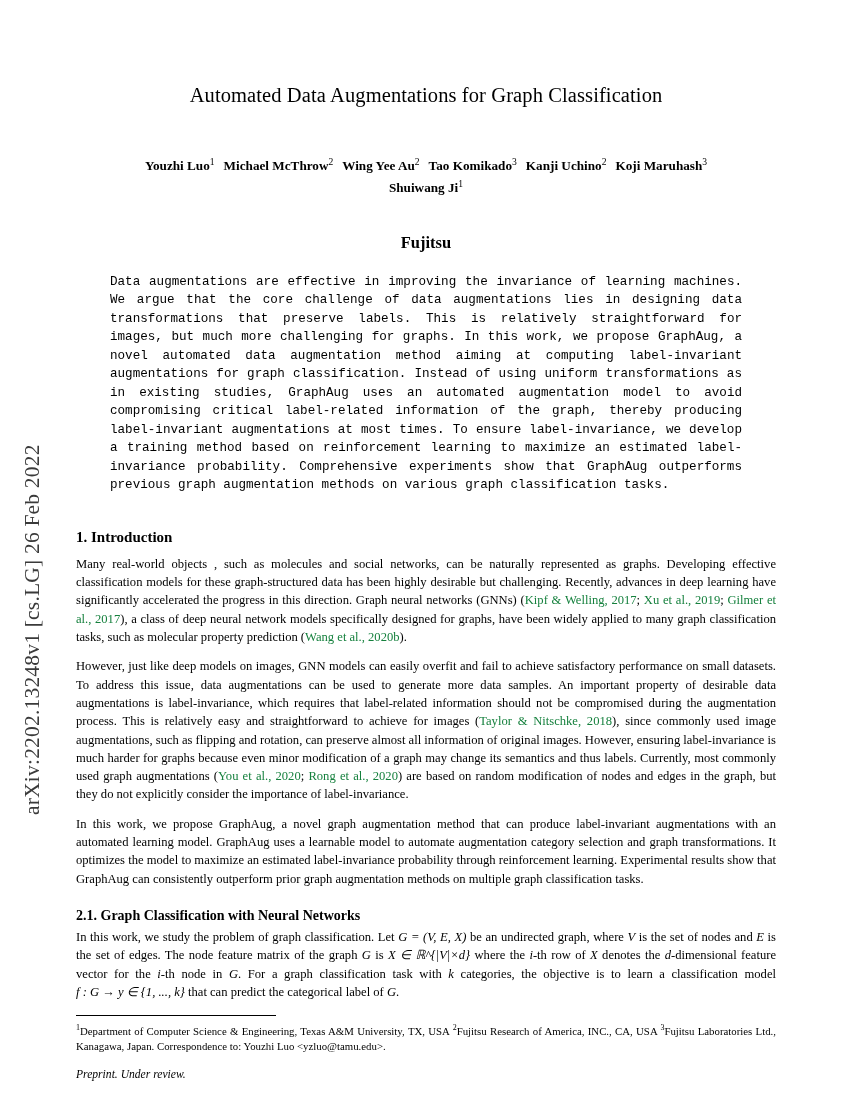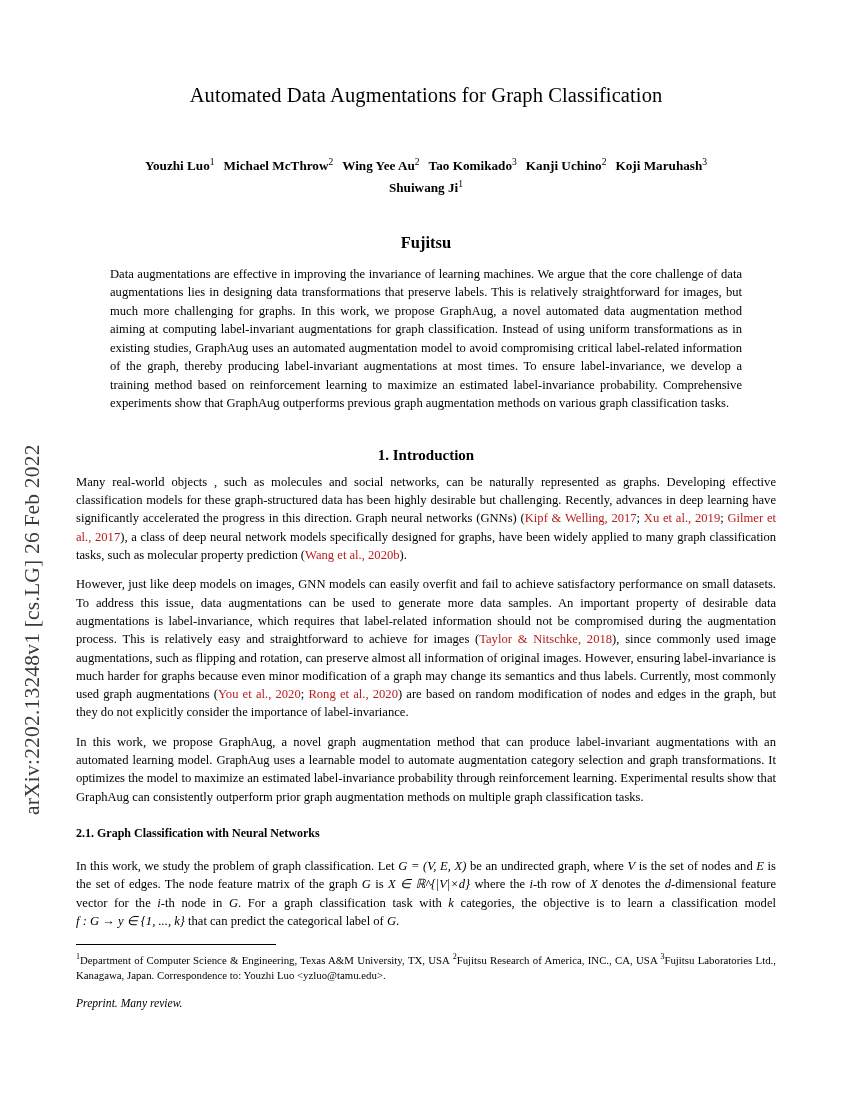--- a/index.html
+++ b/index.html
@@ -72,46 +72,46 @@
     display: inline-block;
     width: 9px;
   }
   .abstract-head {
     text-align: center;
     font-size: 16.5px;
     font-weight: bold;
     margin-top: 34px;
   }
   .abstract-body {
-    margin: 12px 34px 0 34px;
+    margin: 20px 34px 0 34px;
     font-size: 12.6px;
     line-height: 1.47;
     text-align: justify;
+    font-family: Liberation Mono, monospace;
   }
   .section-head {
     font-size: 15px;
     font-weight: bold;
     margin-top: 34px;
     margin-bottom: 9px;
-    text-align: center;
   }
   .subsection-head {
-    font-size: 12px;
+    font-size: 14px;
     font-weight: bold;
     margin-top: 20px;
-    margin-bottom: 16px;
+    margin-bottom: 4px;
   }
   p.body {
     font-size: 12.6px;
     line-height: 1.455;
     text-align: justify;
     margin: 0 0 11px 0;
   }
   .cite {
-    color: #b91c1c;
+    color: #15803d;
   }
   .mono-math {
     font-family: "Liberation Serif", serif;
     font-style: italic;
     margin-top: 32px;
   }
   .footnote-rule {
     width: 200px;
     height: 1px;
     background: #000;
@@ -176,16 +176,16 @@
     <p class="body">
       <span>In this work, we study the problem of graph classification. Let </span><span class="mono-math nowrap">G = (V, E, X)</span><span> be an undirected graph, where </span><span class="mono-math">V</span><span> is the set of nodes and </span><span class="mono-math">E</span><span> is the set of edges.  The node feature matrix of the graph </span><span class="mono-math">G</span><span> is </span><span class="mono-math nowrap">X ∈ ℝ^{|V|×d}</span><span> where the </span><span class="mono-math">i</span><span>-th row of </span><span class="mono-math">X</span><span> denotes the </span><span class="mono-math">d</span><span>-dimensional feature vector for the </span><span class="mono-math">i</span><span>-th node in </span><span class="mono-math">G</span><span>. For a graph classification task with </span><span class="mono-math">k</span><span> categories, the objective is to learn a classification model </span><span class="mono-math nowrap">f : G → y ∈ {1, ..., k}</span><span> that can predict the categorical label of </span><span class="mono-math">G</span><span>.</span>
     </p>
 
     <div class="footnote-rule"></div>
 
     <div class="footnotes">
       <sup>1</sup><span>Department of Computer Science &amp; Engineering, Texas A&amp;M University, TX, USA </span><sup>2</sup><span>Fujitsu Research of America, INC., CA, USA </span><sup>3</sup><span>Fujitsu Laboratories Ltd., Kanagawa, Japan. Correspondence to: Youzhi Luo &lt;yzluo@tamu.edu&gt;.</span>
     </div>
 
-    <div class="preprint">Preprint. Many review.</div>
+    <div class="preprint">Preprint. Under review.</div>
 
   </div>
 </div>
 
 </body></html>

